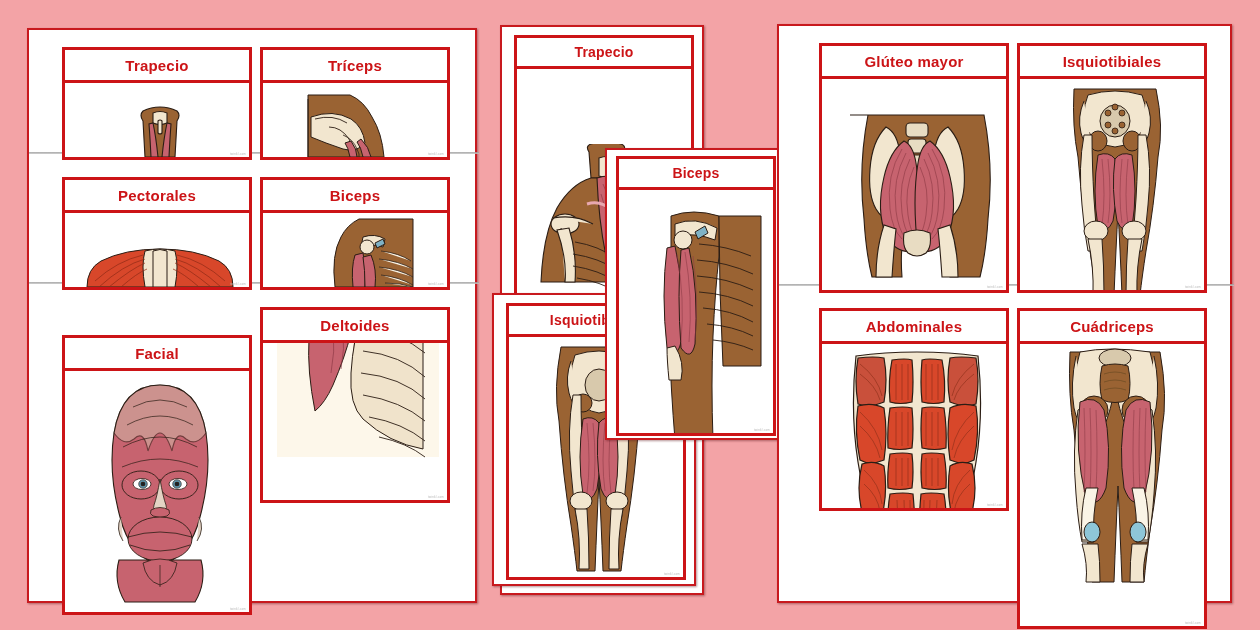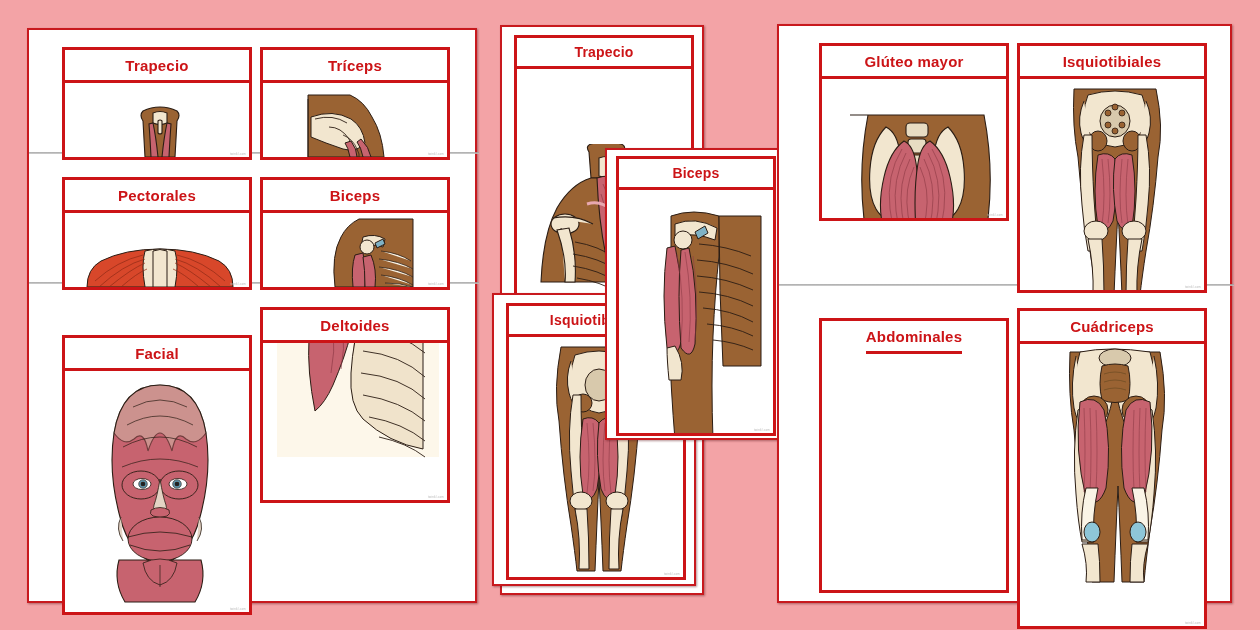--- a/index.html
+++ b/index.html
@@ -336,21 +336,21 @@
         </svg>
         <span class="wm">twinkl.com</span>
       </div>
     </div>
   </div>
 
   <div class="sheet sheet-border" style="left:777px;top:24px;width:455px;height:579px;">
 
     <div class="seam" style="left:0;top:258px;width:455px;"></div>
 
-    <div class="card" style="left:40px;top:17px;width:190px;height:178px;">
+    <div class="card" style="left:40px;top:17px;width:190px;height:250px;">
       <div class="card-title t-lg">Glúteo mayor</div>
       <div class="card-body">
         <svg class="art" viewBox="0 0 190 205" width="190" height="205" style="left:0;top:18px;">
           <g stroke="#2b1d14" stroke-width="1.1">
             <path d="M28 18 l134 0 q10 52 4 104 q-2 34 -8 58 l-30 0 q2 -26 -2 -42 q-8 8 -22 8 q-14 0 -22 -8 q-4 16 -2 42 l-30 0 q-6 -24 -8 -58 q-6 -52 4 -104z" fill="#9a6333"></path>
             <path d="M64 30 q-14 14 -16 42 q-2 26 6 40 q8 14 22 8 q6 -32 2 -62 q-2 -22 -14 -28z" fill="#f2e6cf"></path>
             <path d="M126 30 q14 14 16 42 q2 26 -6 40 q-8 14 -22 8 q-6 -32 -2 -62 q2 -22 14 -28z" fill="#f2e6cf"></path>
             <rect x="84" y="26" width="22" height="14" rx="4" fill="#e8dcc2"></rect>
             <rect x="86" y="42" width="18" height="14" rx="3" fill="#e8dcc2"></rect>
             <rect x="86" y="58" width="18" height="14" rx="3" fill="#e8dcc2"></rect>
@@ -410,21 +410,21 @@
             <ellipse cx="76" cy="148" rx="12" ry="10" fill="#f2e6cf"></ellipse>
             <ellipse cx="114" cy="148" rx="12" ry="10" fill="#f2e6cf"></ellipse>
             <path d="M68 156 q6 28 5 56 l11 0 q0 -30 -2 -56z" fill="#f2e6cf"></path>
             <path d="M122 156 q-6 28 -5 56 l-11 0 q0 -30 2 -56z" fill="#f2e6cf"></path>
           </g>
         </svg>
         <span class="wm">twinkl.com</span>
       </div>
     </div>
 
-    <div class="card" style="left:40px;top:292px;width:190px;height:275px;align-items:center;">
+    <div class="card" style="left:40px;top:282px;width:190px;height:203px;">
       <div class="card-title t-lg">Abdominales</div>
       <div class="card-body">
         <svg class="art" viewBox="0 0 190 238" width="190" height="238" style="left:0;top:6px;">
           <g stroke="#2b1d14" stroke-width="1.2">
             <path d="M34 6 q28 -4 61 -4 q33 0 61 4 q6 56 -2 106 q-6 40 -22 66 q-16 28 -37 52 q-21 -24 -37 -52 q-16 -26 -22 -66 q-8 -50 -2 -106z" fill="#f2e6cf"></path>
             <path d="M36 8 q16 -2 26 0 q4 22 0 44 q-14 6 -26 2 q-4 -24 0 -46z" fill="#c9503b"></path>
             <path d="M154 8 q-16 -2 -26 0 q-4 22 0 44 q14 6 26 2 q4 -24 0 -46z" fill="#c9503b"></path>
             <path d="M36 56 q14 -4 26 2 q4 26 0 52 q-14 6 -24 0 q-6 -28 -2 -54z" fill="#d8472a"></path>
             <path d="M154 56 q-14 -4 -26 2 q-4 26 0 52 q14 6 24 0 q6 -28 2 -54z" fill="#d8472a"></path>
             <path d="M40 114 q12 -4 22 2 q4 26 -2 50 q-12 4 -20 -4 q-6 -24 0 -48z" fill="#d8472a"></path>

